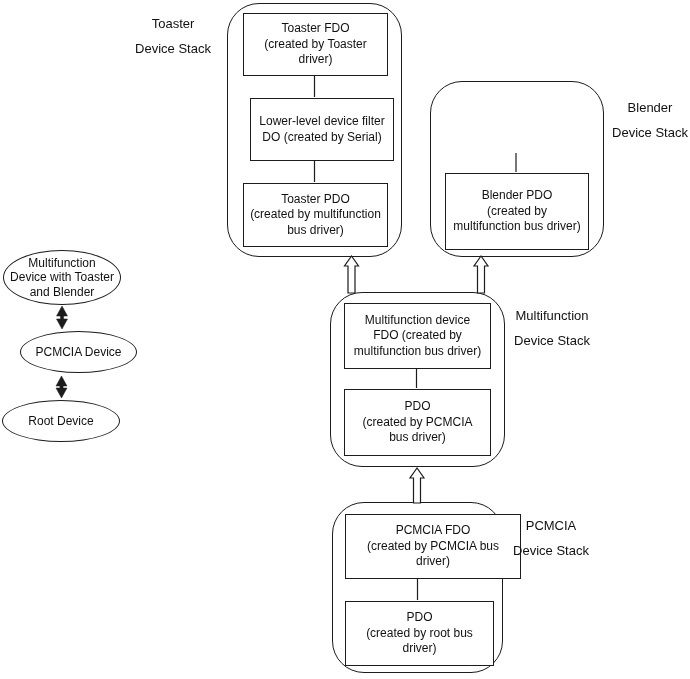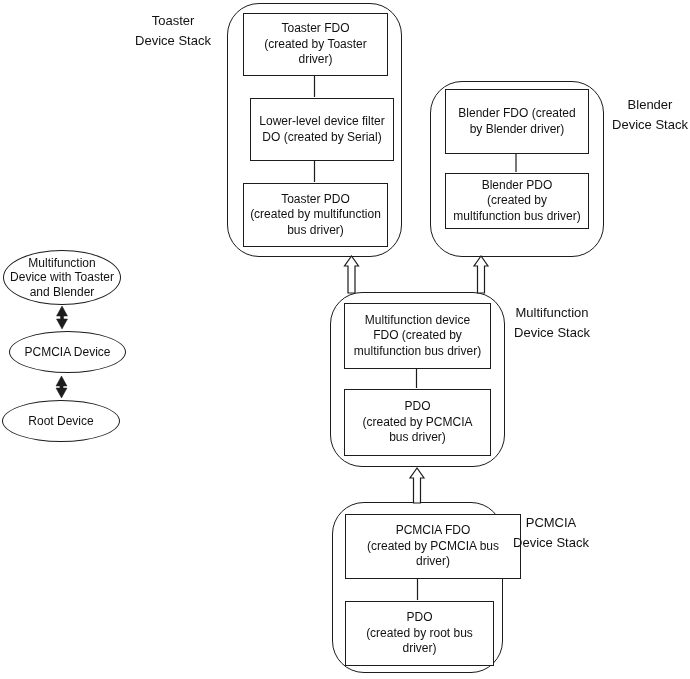--- a/index.html
+++ b/index.html
@@ -30,21 +30,21 @@
     text-align: center;
     white-space: pre-line;
     font-size: 12px;
     line-height: 15.5px;
   }
   .stack-label {
     position: absolute;
     text-align: center;
     white-space: pre-line;
     font-size: 13px;
-    line-height: 20px;
+    line-height: 25px;
   }
   .ellipse {
     position: absolute;
     border: 1px solid #1c1c1c;
     border-radius: 50%;
     background: #ffffff;
     box-sizing: border-box;
     display: flex;
     align-items: center;
     justify-content: center;
@@ -71,23 +71,21 @@
     <div class="box" style="left:22px; top:94px; width:144px; height:63px;">Lower-level device filter
 DO (created by Serial)</div>
     <div class="box" style="left:15px; top:179px; width:145px; height:64px;">Toaster PDO
 (created by multifunction
 bus driver)</div>
   </div>
   <div class="stack-label" style="left:103px; top:11px; width:140px;">Toaster
 Device Stack</div>
 
   <div class="stack" style="left:430px; top:81px; width:174px; height:176px;">
-    <div class="box" style="left:14px; top:7px; width:144px; height:65px;">Blender FDO (created
-by Blender driver)</div>
-    <div class="box" style="left:14px; top:91px; width:144px; height:56px;">Blender PDO
+    <div class="box" style="left:14px; top:91px; width:144px; height:77px;">Blender PDO
 (created by
 multifunction bus driver)</div>
   </div>
   <div class="stack-label" style="left:582px; top:95px; width:136px;">Blender
 Device Stack</div>
 
   <div class="stack" style="left:330px; top:292px; width:175px; height:175px;">
     <div class="box" style="left:13px; top:10px; width:147px; height:66px;">Multifunction device
 FDO (created by
 multifunction bus driver)</div>
@@ -105,21 +103,21 @@
     <div class="box" style="left:12px; top:98px; width:149px; height:65px;">PDO
 (created by root bus
 driver)</div>
   </div>
   <div class="stack-label" style="left:481px; top:513px; width:140px;text-align:center;">PCMCIA
 Device Stack</div>
 
   <div class="ellipse" style="left:3px; top:250px; width:118px; height:55px;">Multifunction
 Device with Toaster
 and Blender</div>
-  <div class="ellipse" style="left:9px; top:331px; width:117px; height:42px;">PCMCIA Device</div>
+  <div class="ellipse" style="left:20px; top:331px; width:117px; height:42px;">PCMCIA Device</div>
   <div class="ellipse" style="left:2px; top:400px; width:118px; height:42px;">Root Device</div>
 
   <svg class="overlay" width="690" height="679" viewBox="0 0 690 679">
 
     <line x1="314.5" y1="75" x2="314.5" y2="97" stroke="#1c1c1c" stroke-width="1.2"></line>
     <line x1="314.5" y1="160" x2="314.5" y2="182" stroke="#1c1c1c" stroke-width="1.2"></line>
     <line x1="516" y1="153" x2="516" y2="172" stroke="#1c1c1c" stroke-width="1.2"></line>
     <line x1="416.5" y1="368" x2="416.5" y2="388" stroke="#1c1c1c" stroke-width="1.2"></line>
     <line x1="417.5" y1="578" x2="417.5" y2="600" stroke="#1c1c1c" stroke-width="1.2"></line>
 

